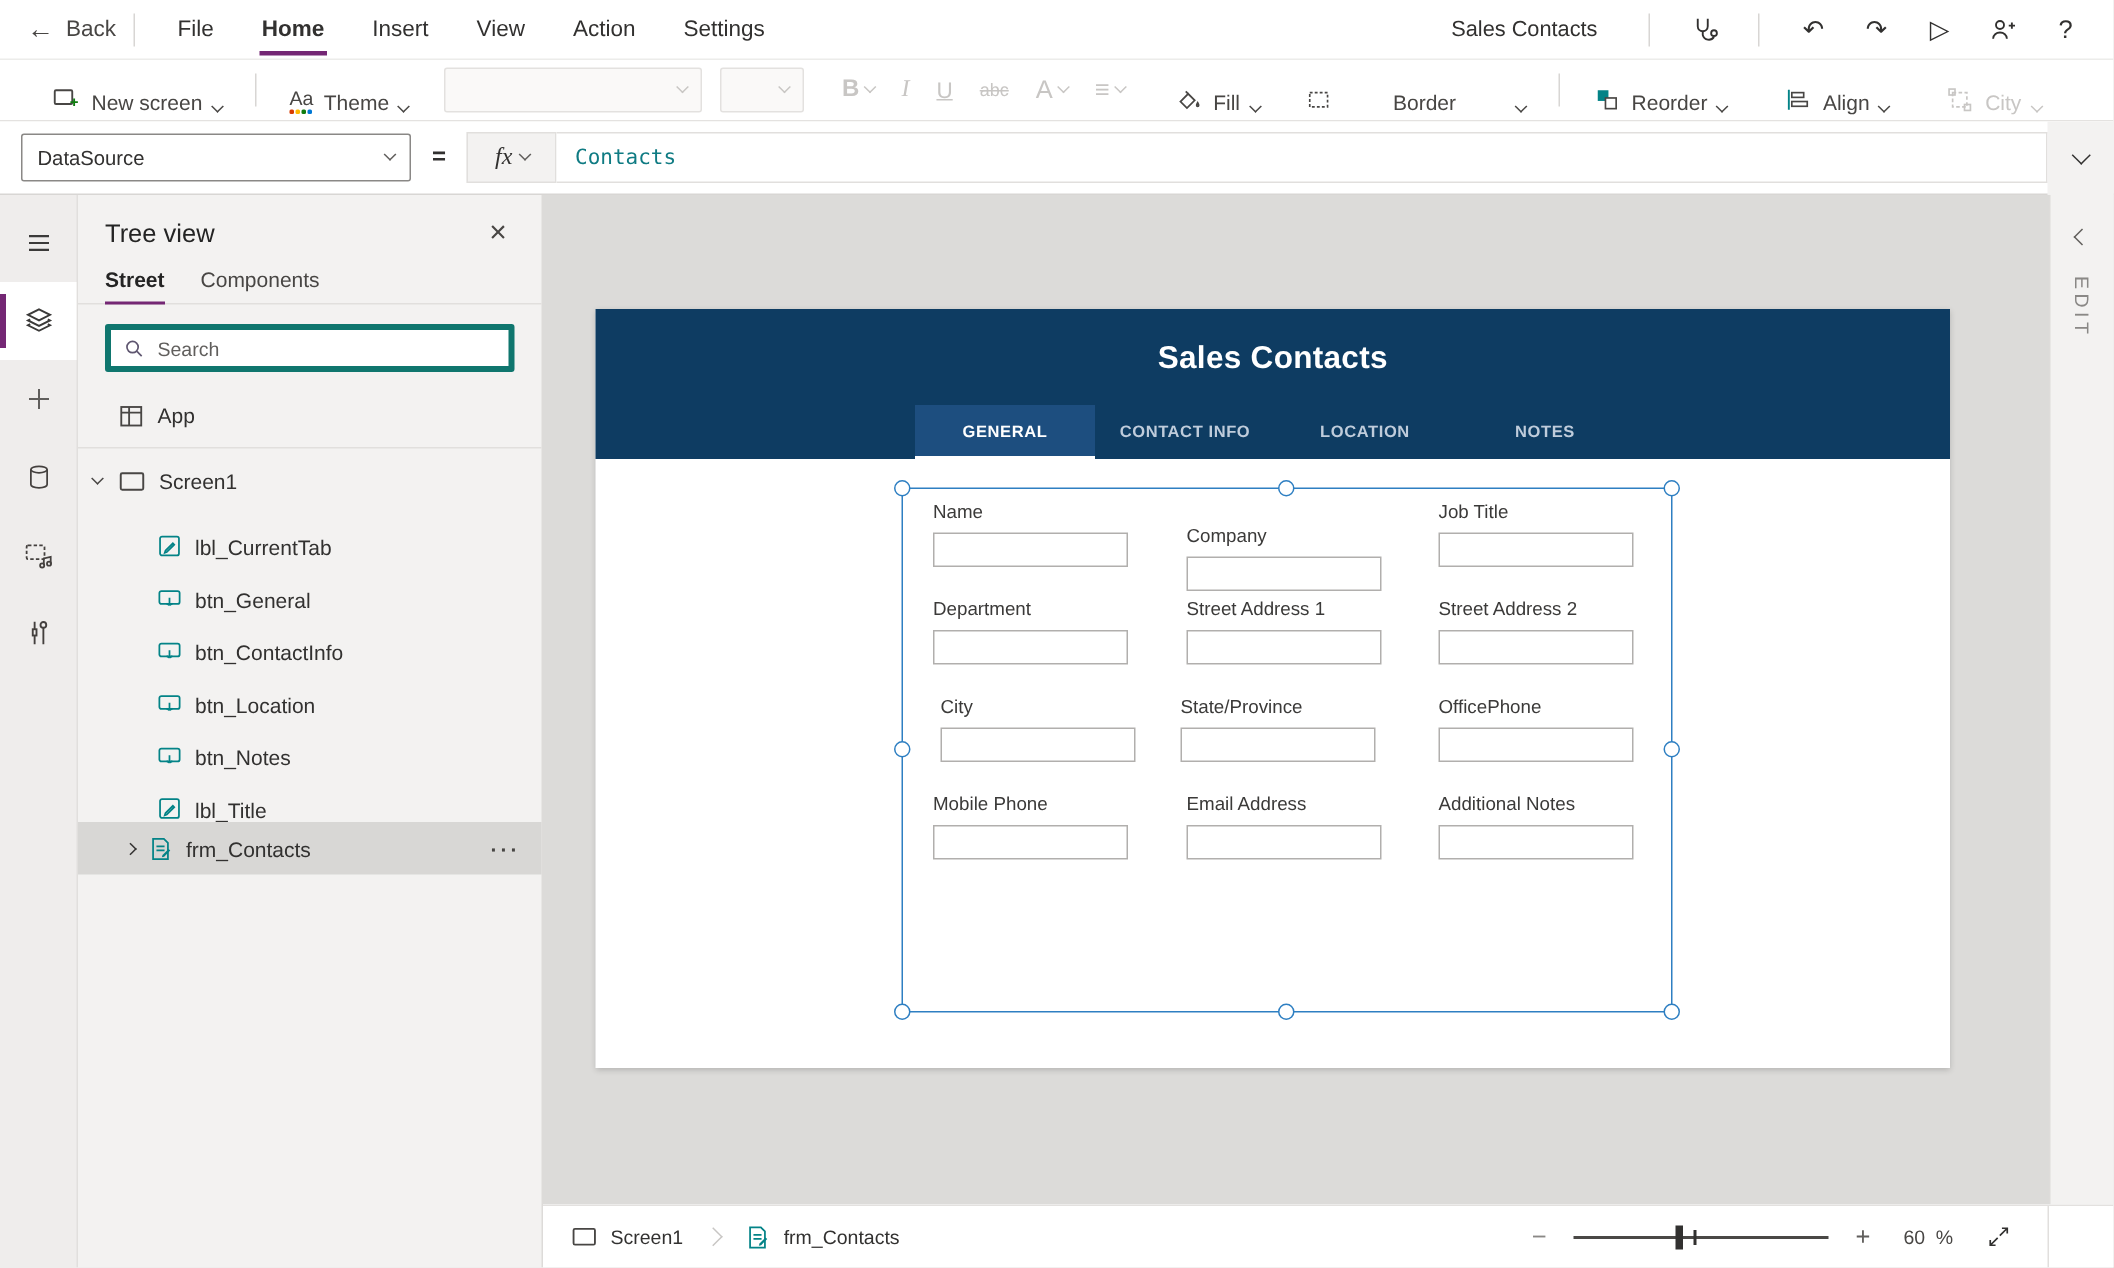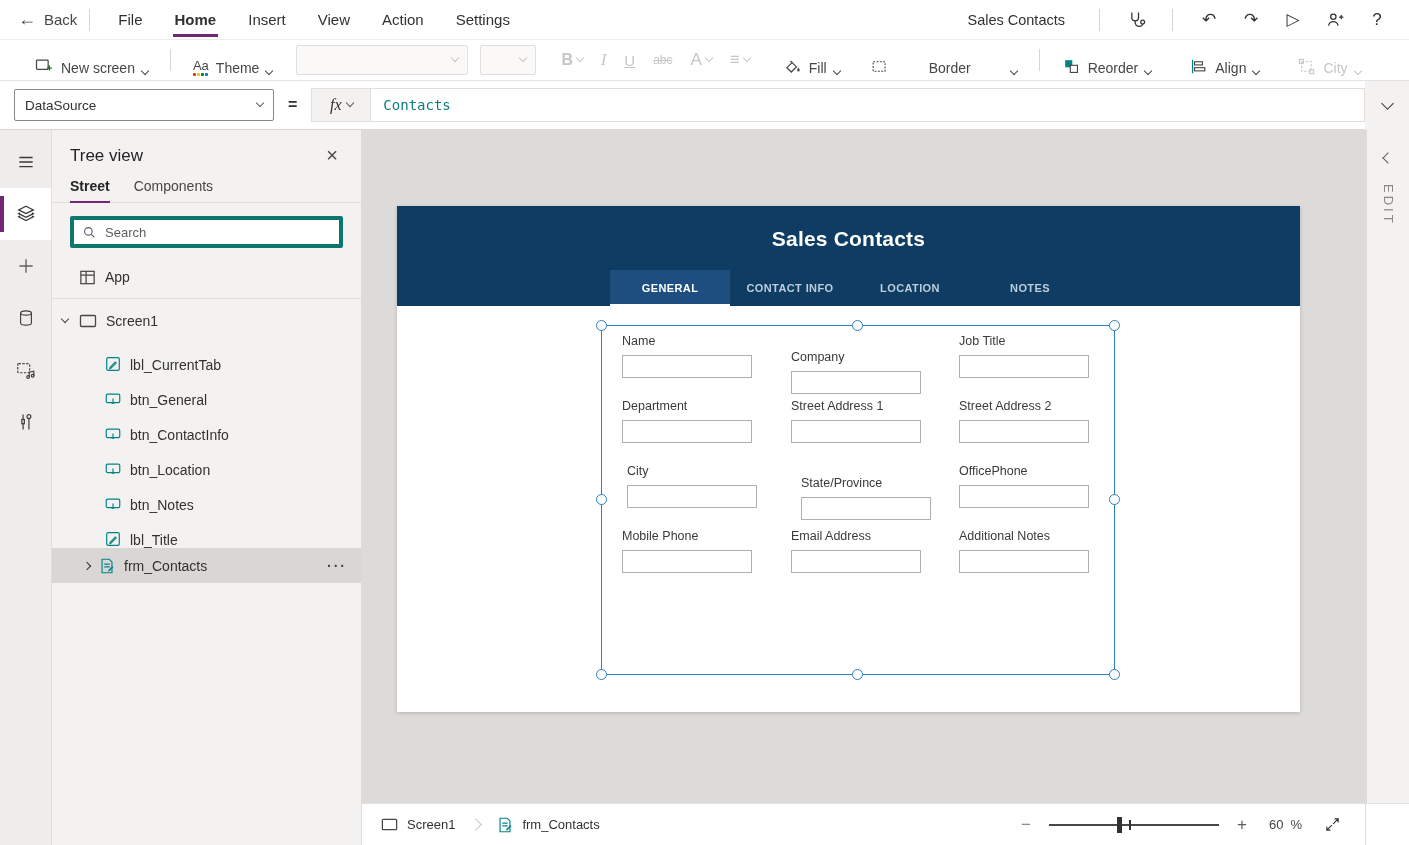--- a/index.html
+++ b/index.html
@@ -494,21 +494,21 @@
             <input value="" style="">
           </div>
           <div class="fcell" style="left:562px;top:193px;">
             <div class="flabel">Street Address 2</div>
             <input value="" style="">
           </div>
           <div class="fcell" style="left:230px;top:258px;">
             <div class="flabel">City</div>
             <input value="" style="">
           </div>
-          <div class="fcell" style="left:404px;top:258px;margin-top:12px;">
+          <div class="fcell" style="left:390px;top:258px;">
             <div class="flabel">State/Province</div>
             <input value="" style="">
           </div>
           <div class="fcell" style="left:562px;top:258px;">
             <div class="flabel">OfficePhone</div>
             <input value="" style="">
           </div>
           <div class="fcell" style="left:225px;top:323px;">
             <div class="flabel">Mobile Phone</div>
             <input value="" style="">

